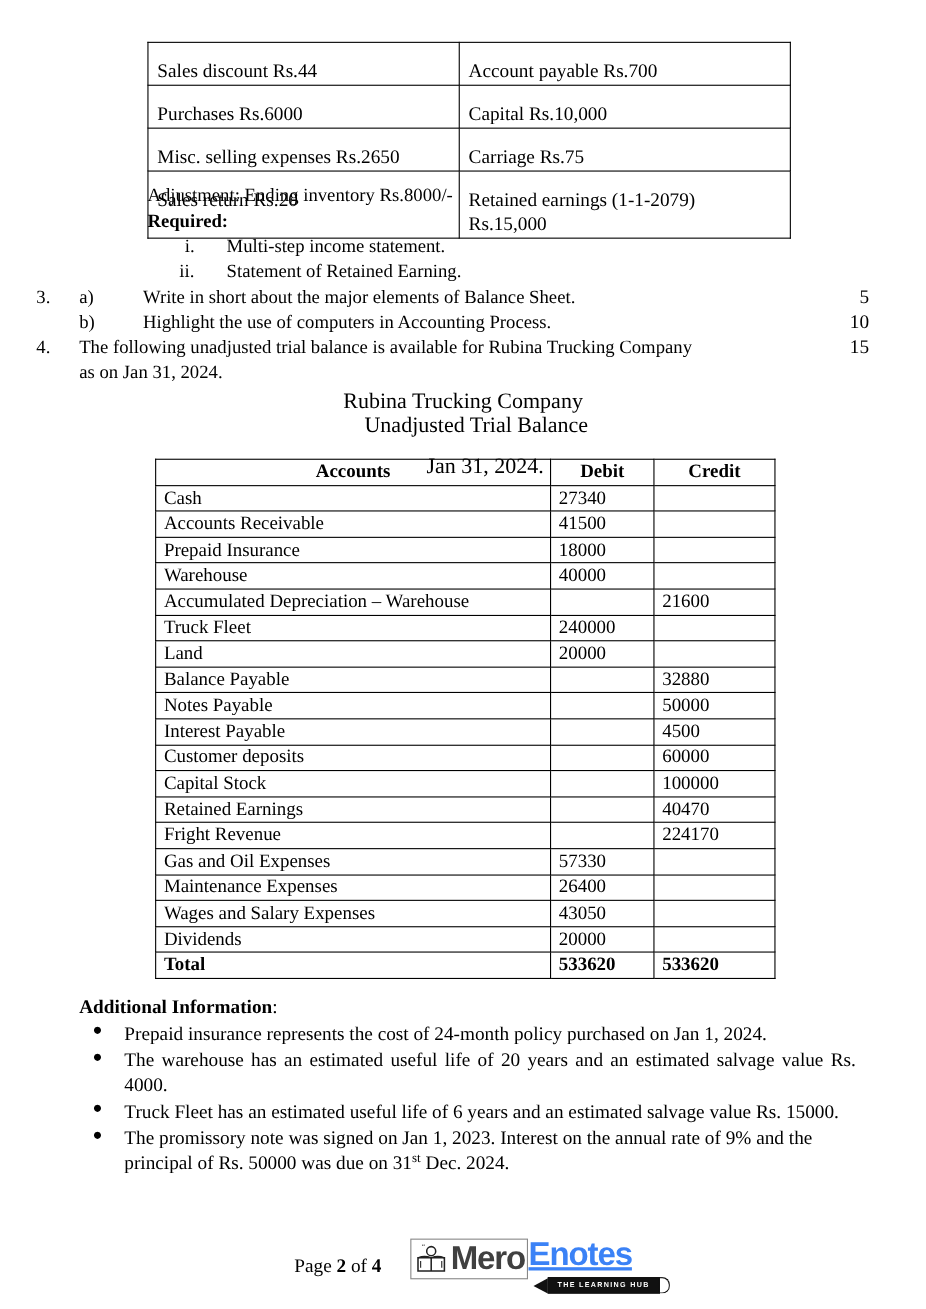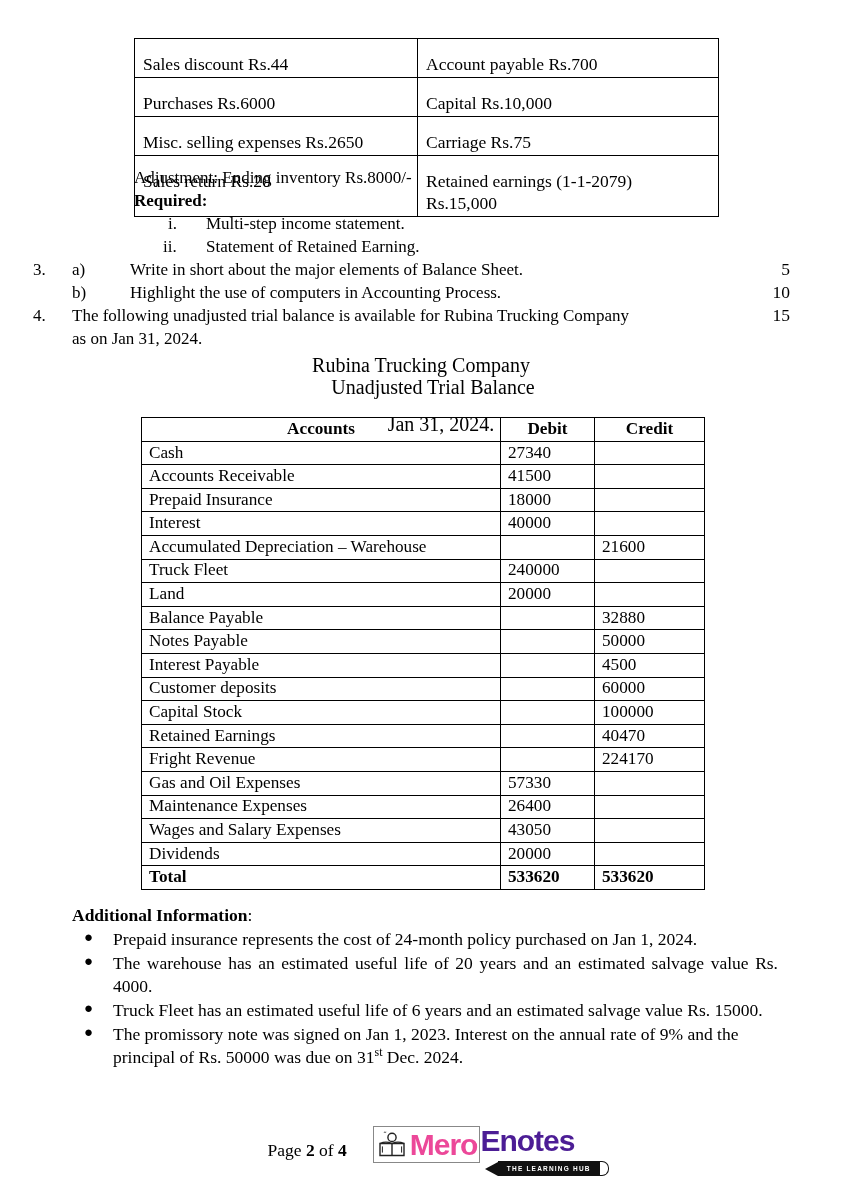--- a/index.html
+++ b/index.html
@@ -182,22 +182,22 @@
     margin-right: 3px;
     flex: none;
   }
   .logo-word {
     font-family: "Liberation Sans", sans-serif;
     font-weight: bold;
     font-size: 30px;
     line-height: 30px;
     letter-spacing: -1px;
   }
-  .w-mero { color: #ec4899; }
-  .w-enotes { color: #4c1d95; margin-left: 0px; }
+  .w-mero { color: #404040; }
+  .w-enotes { color: #3b82f6; margin-left: 0px; text-decoration: underline; }
   .pencil {
     position: absolute;
     left: 112px;
     bottom: -2px;
     width: 124px;
     height: 15px;
     display: flex;
     align-items: center;
   }
   .pencil-tip {
@@ -304,21 +304,21 @@
             <td class="acct">Accounts Receivable</td>
             <td class="num">41500</td>
             <td class="num"></td>
           </tr>
           <tr>
             <td class="acct">Prepaid Insurance</td>
             <td class="num">18000</td>
             <td class="num"></td>
           </tr>
           <tr>
-            <td class="acct">Interest</td>
+            <td class="acct">Warehouse</td>
             <td class="num">40000</td>
             <td class="num"></td>
           </tr>
           <tr>
             <td class="acct">Accumulated Depreciation – Warehouse</td>
             <td class="num"></td>
             <td class="num">21600</td>
           </tr>
           <tr>
             <td class="acct">Truck Fleet</td>

